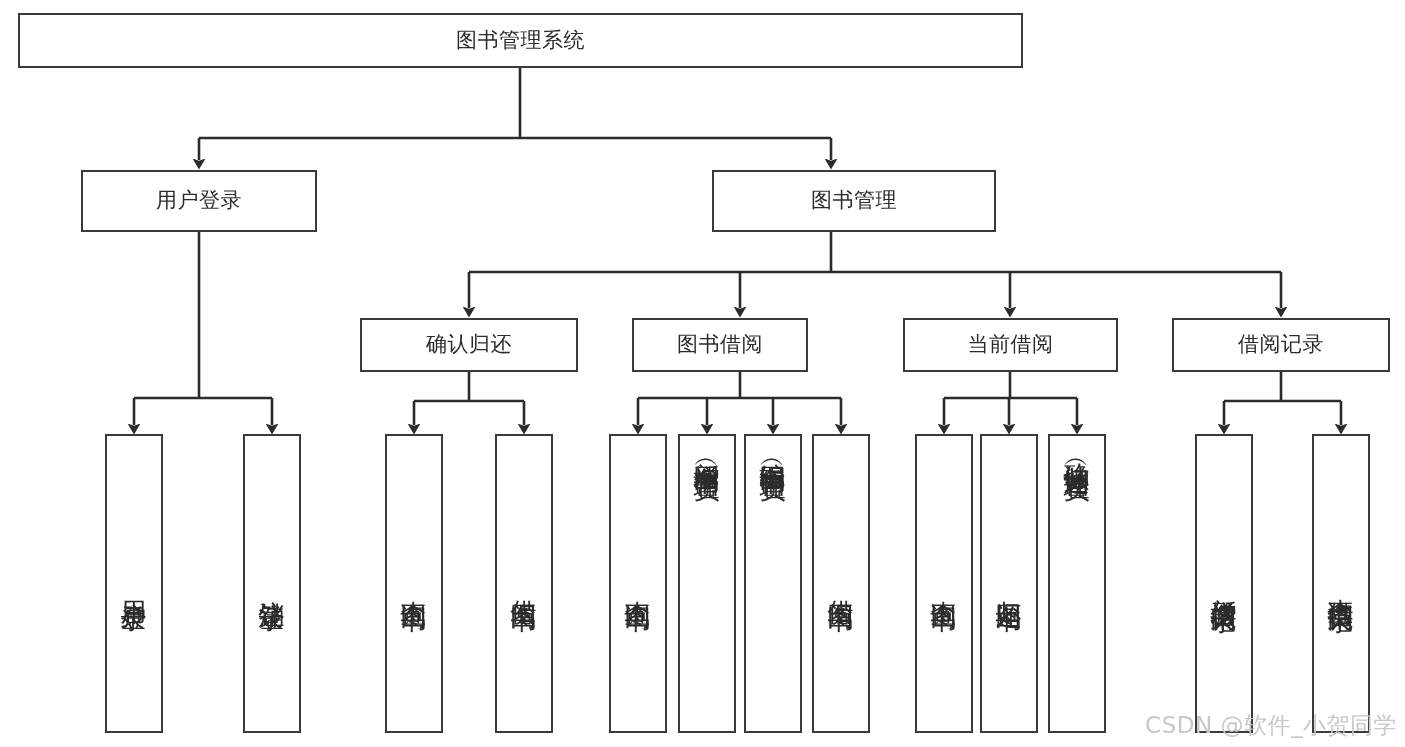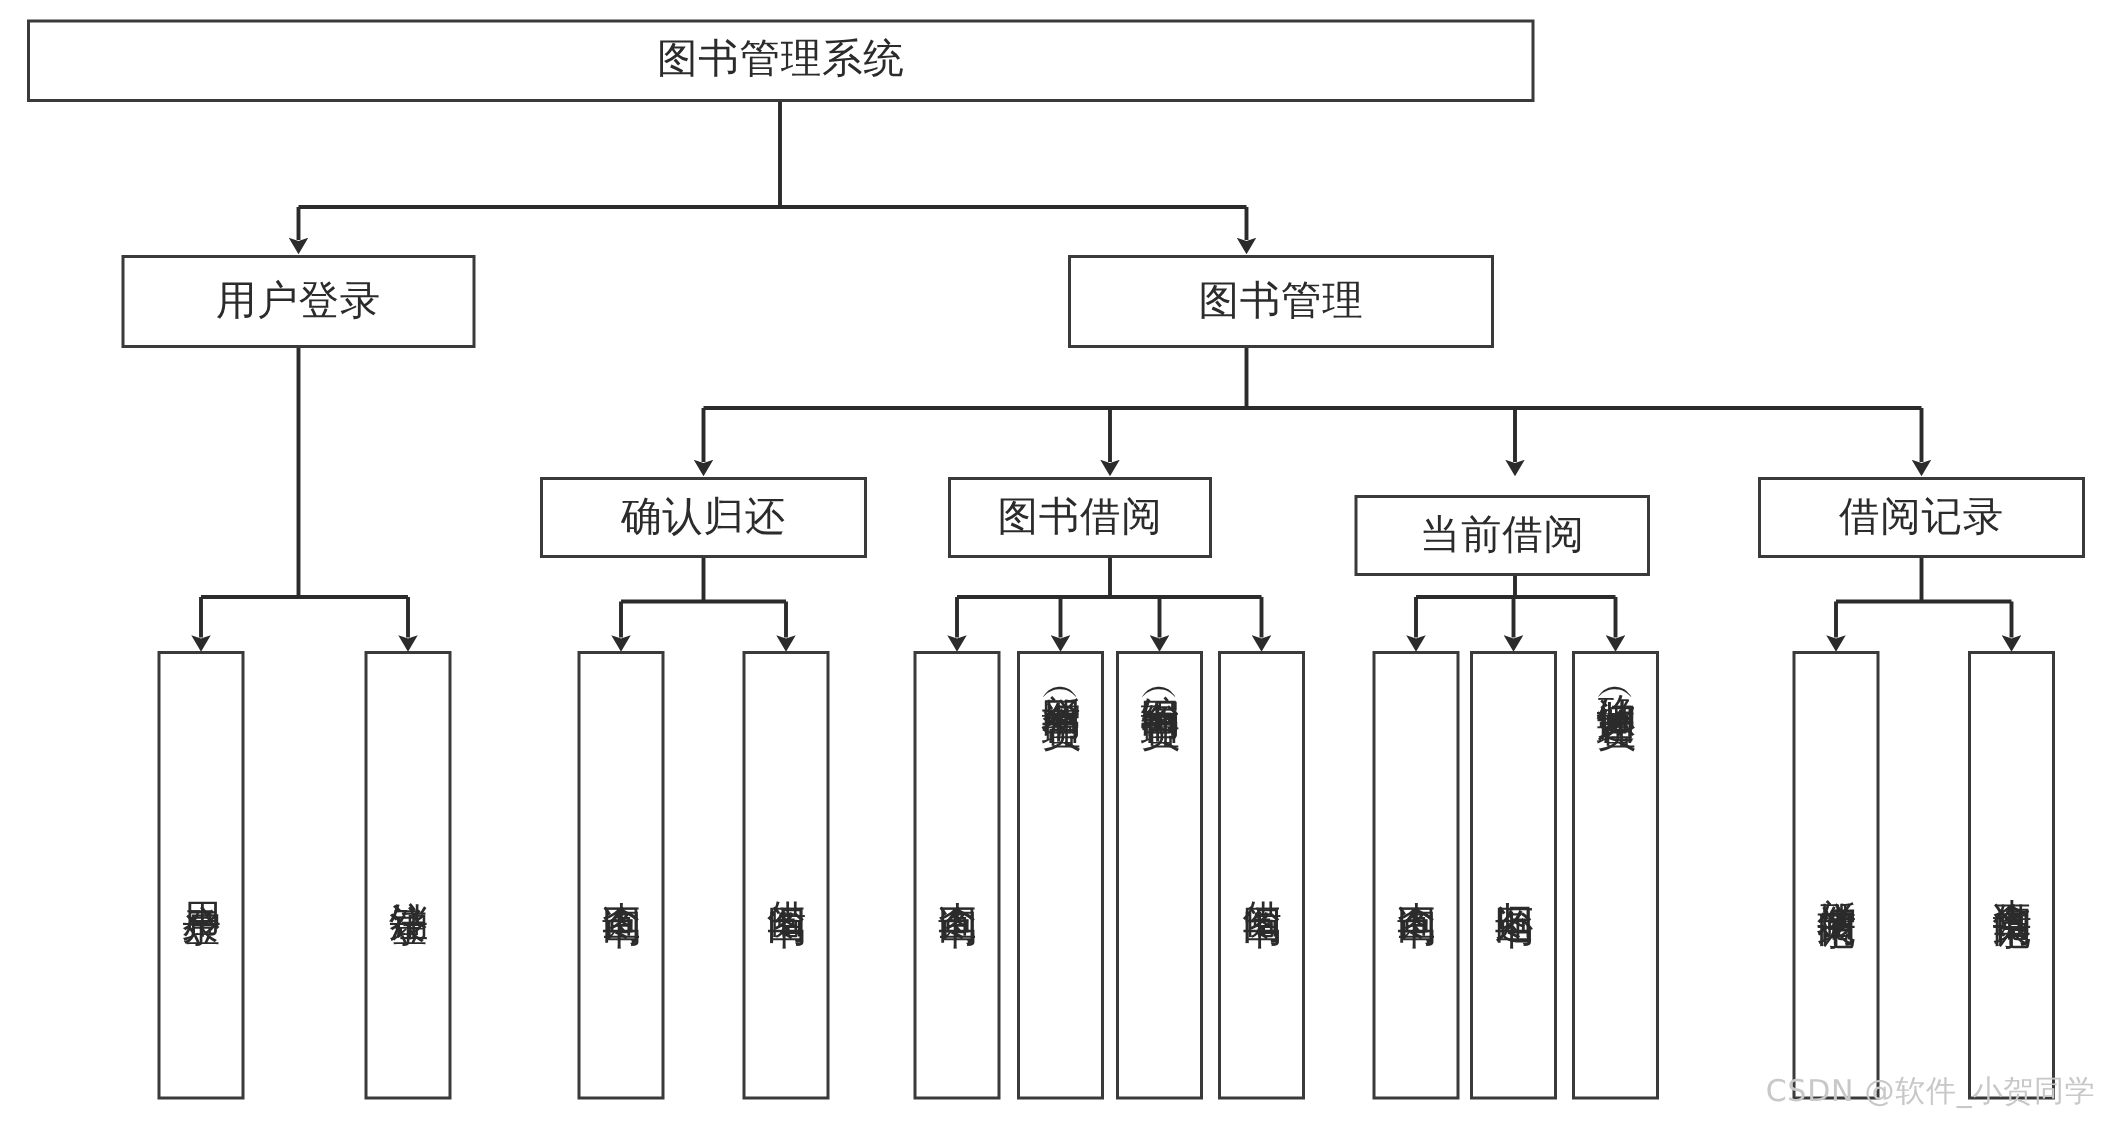--- a/index.html
+++ b/index.html
@@ -33,21 +33,21 @@
     align-items: center;
     justify-content: center;
     color: #2b2b2b;
   }
   .node .label {
     white-space: pre;
     text-align: center;
     line-height: 1.12;
   }
   .node.horizontal .label {
-    font-size: 27px;
+    font-size: 21px;
     letter-spacing: 0.5px;
   }
   .node.vertical {
     align-items: flex-start;
     padding-top: 6px;
   }
   .node.vertical .label {
     writing-mode: vertical-rl;
     text-orientation: upright;
     font-size: 26px;
@@ -56,21 +56,21 @@
     height: auto;
   }
   .node.leaf-centered {
     align-items: center;
     padding-top: 0;
   }
   #watermark {
     position: absolute;
     right: 8px;
     bottom: 6px;
-    font-size: 20px;
+    font-size: 23px;
     color: #c8c8c8;
     letter-spacing: 0.5px;
     user-select: none;
     white-space: pre;
   }
 </style>
 </head>
 <body>
 
 <div id="diagram-root">
@@ -135,21 +135,21 @@
   <div class="node horizontal" style="left:712px; top:170px; width:284px; height:62px;">
     <span class="label">图书管理</span>
   </div>
 
   <div class="node horizontal" style="left:360px; top:318px; width:218px; height:54px;">
     <span class="label">确认归还</span>
   </div>
   <div class="node horizontal" style="left:632px; top:318px; width:176px; height:54px;">
     <span class="label">图书借阅</span>
   </div>
-  <div class="node horizontal" style="left:903px; top:318px; width:197px; height:54px;margin-top:12px;">
+  <div class="node horizontal" style="left:903px; top:318px; width:215px; height:54px;">
     <span class="label">当前借阅</span>
   </div>
   <div class="node horizontal" style="left:1172px; top:318px; width:218px; height:54px;">
     <span class="label">借阅记录</span>
   </div>
 
   <div class="node vertical leaf-centered" style="left:105px; top:434px; width:58px; height:299px;">
     <span class="label">用户登录</span>
   </div>
   <div class="node vertical leaf-centered" style="left:243px; top:434px; width:58px; height:299px;">

